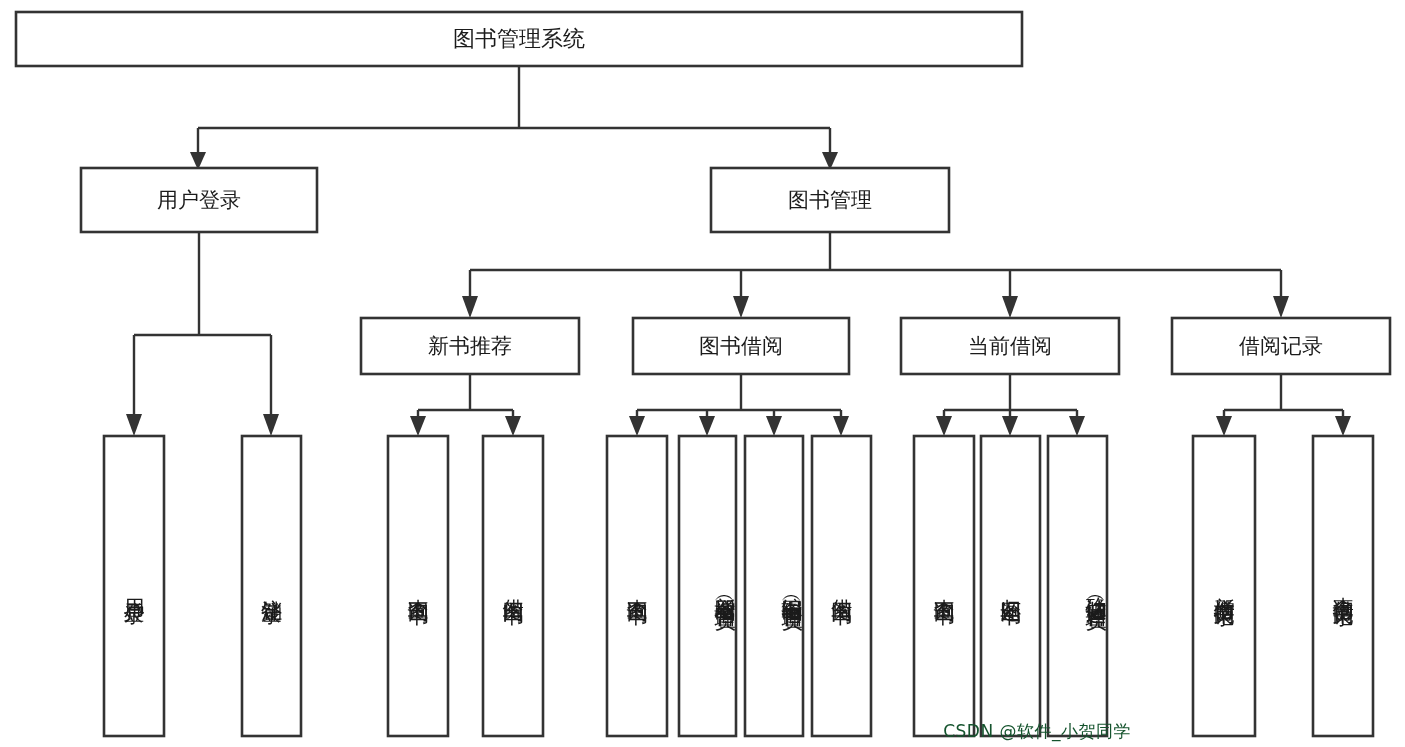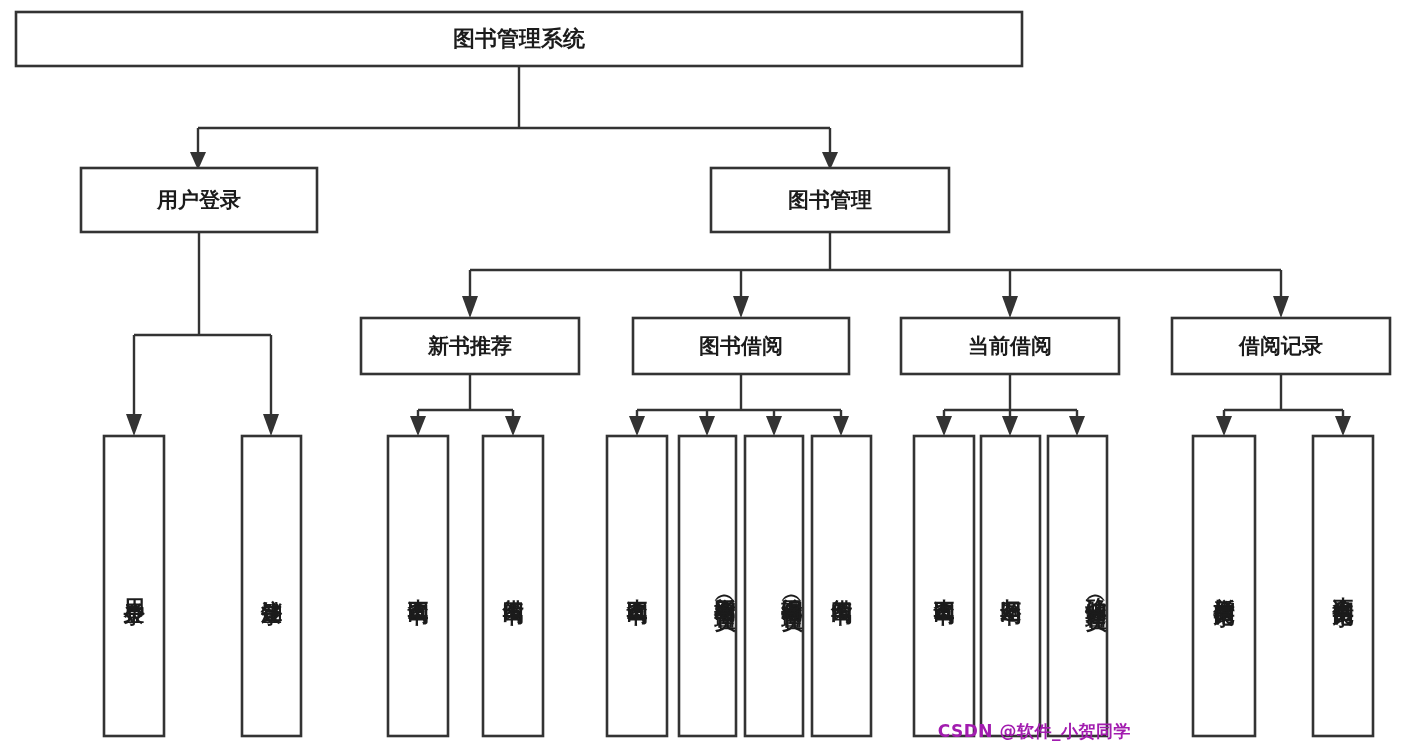--- a/index.html
+++ b/index.html
@@ -11,21 +11,20 @@
     width: 1405px;
     height: 747px;
     font-family: "DejaVu Sans", "Liberation Sans", sans-serif;
     overflow: hidden;
     position: relative;
   }
   #diagram-root {
     position: relative;
     width: 1139px;
     height: 747px;
-    font-weight: bold;
   }
   svg.diagram-canvas {
     position: absolute;
     top: 0;
     left: 0;
     width: 1405px;
     height: 747px;
   }
   .node-box {
     fill: #ffffff;
@@ -73,21 +72,21 @@
   }
   .leaf-label.centered {
     align-items: center;
   }
   .watermark {
     position: absolute;
     right: 8px;
     bottom: 4px;
     font-family: "DejaVu Sans", "Liberation Sans", sans-serif;
     font-size: 17px;
-    color: #a21caf;
+    color: #14532d;
     white-space: nowrap;
     letter-spacing: 0.5px;
   }
 </style>
 </head>
 <body>
 
 <div id="diagram-root">
 
   <svg class="diagram-canvas" viewBox="0 0 1405 747">

